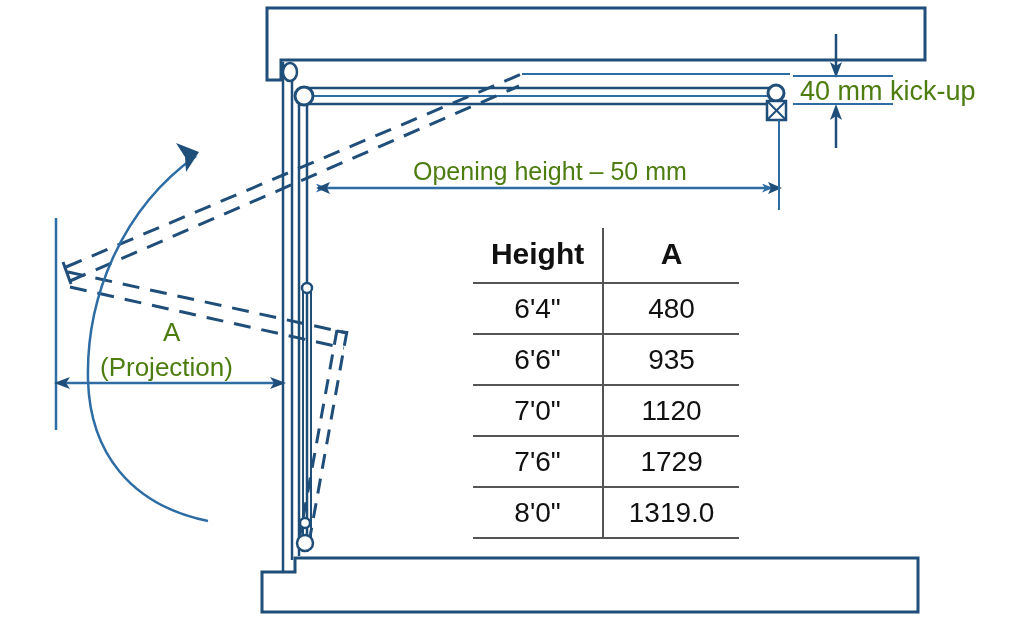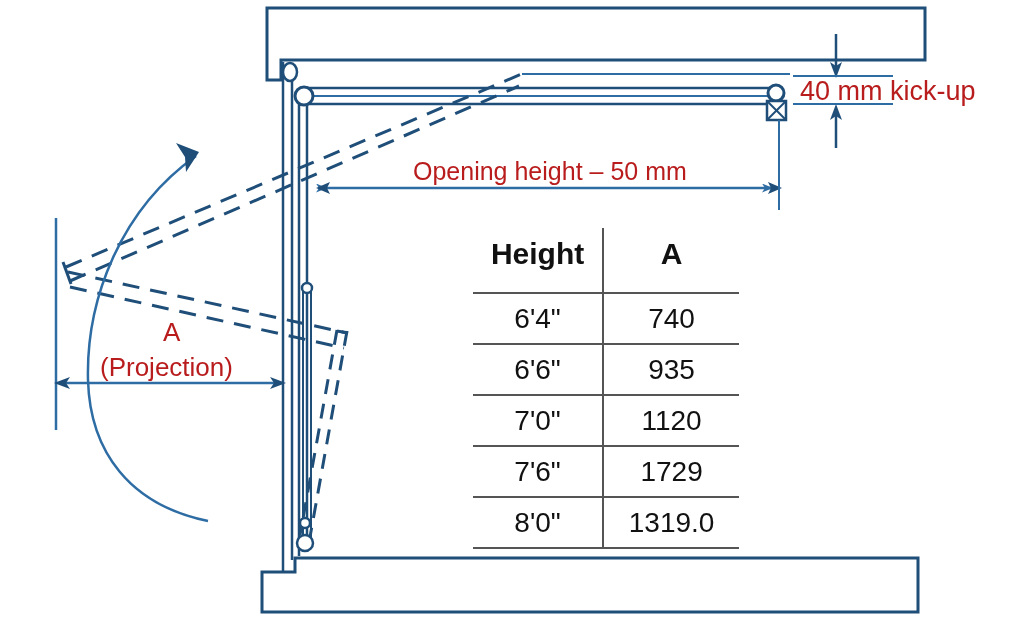--- a/index.html
+++ b/index.html
@@ -7,21 +7,21 @@
     width:1024px;height:622px;
     font-family:"Liberation Sans", sans-serif;
     overflow:hidden;
     position:relative;
   }
   #stage{position:absolute;left:0;top:0;width:1024px;height:622px;}
   svg#diagram{position:absolute;left:0;top:0;width:1024px;height:622px;display:block;}
 
   .lbl{
     position:absolute;
-    color:#b91c1c;
+    color:#4d7c0f;
     white-space:nowrap;
     font-family:"Liberation Sans", sans-serif;
   }
   #label-kickup{left:800px;top:76px;font-size:27px;}
   #label-opening{left:413px;top:157px;font-size:25px;}
   #label-a{left:163px;top:317px;font-size:26px;}
   #label-projection{left:100px;top:352px;font-size:26px;}
 
   
   #spec-table{
@@ -32,21 +32,21 @@
     color:#111111;
   }
   #spec-table td,#spec-table th{
     padding:0;margin:0;text-align:center;vertical-align:middle;
     font-weight:normal;
     background:transparent;
   }
   #spec-table .hdr td{
     font-size:30px;font-weight:bold;height:52px;
     border-bottom:2px solid #555555;
-    padding-bottom:12px;
+    padding-bottom:2px;
     text-align:center;
   }
   #spec-table .row td{
     font-size:28px;height:49px;
     border-bottom:2px solid #555555;
   }
   #spec-table .c0{width:130px;border-right:2px solid #555555;}
   #spec-table .c1{width:136px;}
   #spec-table .hdr .c0{border-right:2px solid #555555;}
 </style>
@@ -174,21 +174,21 @@
   <div class="lbl" id="label-projection">(Projection)</div>
 
   <table id="spec-table">
     <tbody>
       <tr class="hdr">
         <td class="c0">Height</td>
         <td class="c1">A</td>
       </tr>
       <tr class="row">
         <td class="c0">6'4"</td>
-        <td class="c1">740</td>
+        <td class="c1">480</td>
       </tr>
       <tr class="row">
         <td class="c0">6'6"</td>
         <td class="c1">935</td>
       </tr>
       <tr class="row">
         <td class="c0">7'0"</td>
         <td class="c1">1120</td>
       </tr>
       <tr class="row">

